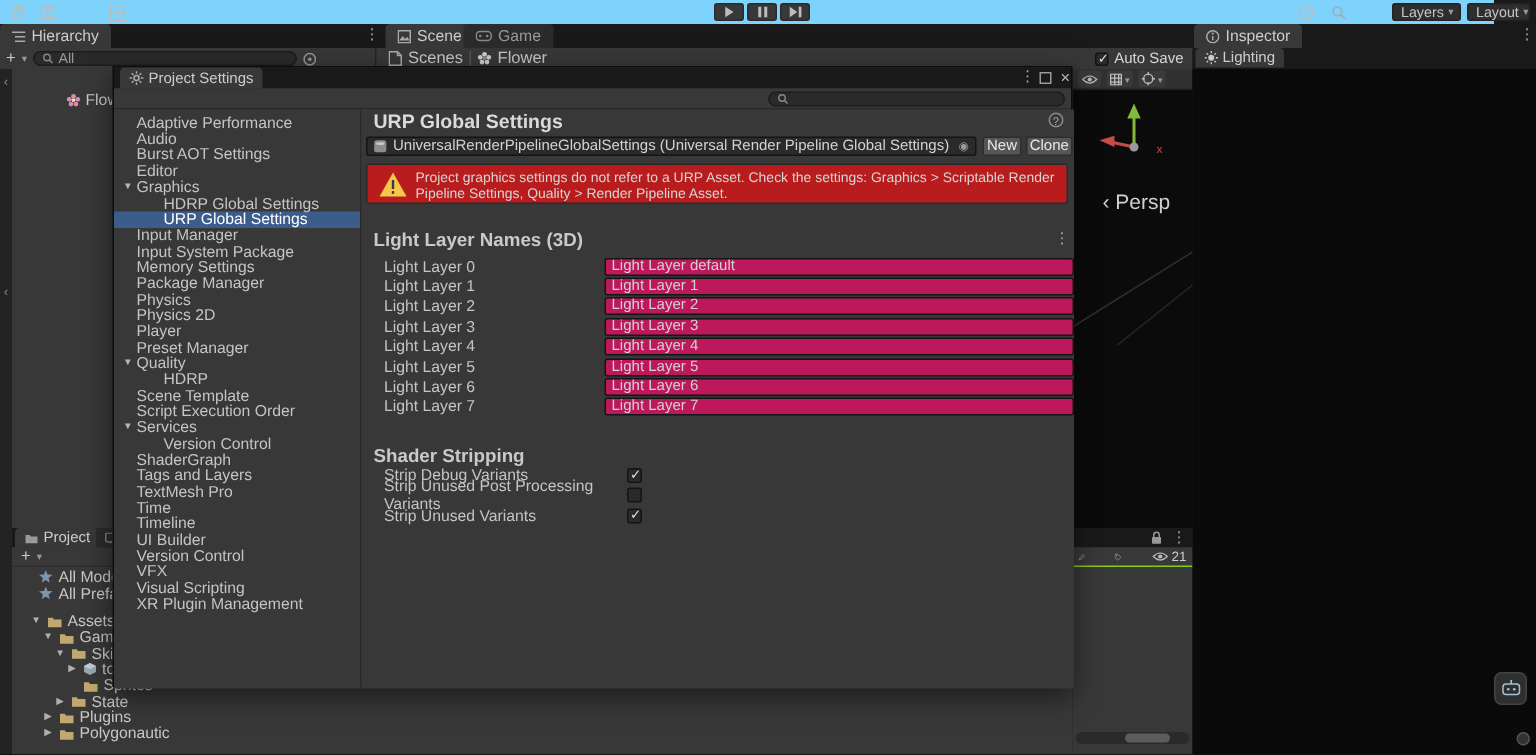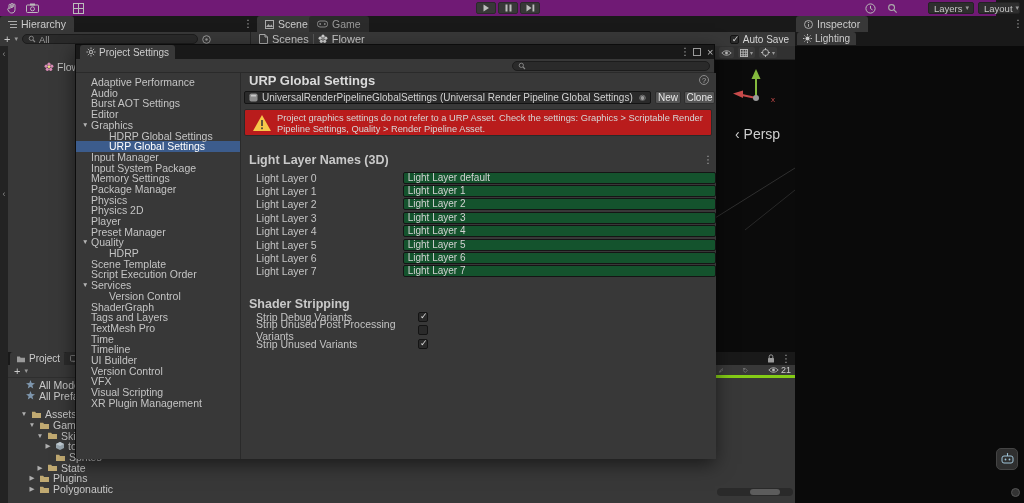--- a/index.html
+++ b/index.html
@@ -31,42 +31,42 @@
   .pane-title{font-size:13px;font-weight:bold;color:#DADADA;}
   .section-title{font-size:12.5px;font-weight:bold;color:#C9C9C9;}
   .objfield{display:flex;align-items:center;gap:4px;background:#2A2A2A;border:1px solid #141414;border-radius:2px;padding:0 4px;cursor:pointer;}
   .objtext{font-size:10px;color:#D2D2D2;white-space:nowrap;overflow:hidden;text-overflow:ellipsis;flex:1;}
   .picker{font-size:8px;color:#999;flex:none;}
   .ubtn{display:flex;align-items:center;justify-content:center;background:#555;border:1px solid #2E2E2E;border-radius:2px;font-size:10px;color:#E8E8E8;cursor:pointer;}
   .warnbox{background:#b91c1c;border:1px solid #2A2A2A;border-radius:2px;}
   .warntext{position:absolute;left:32px;right:8px;top:3px;font-size:9.3px;line-height:10.5px;color:#D6D6D6;}
   .lrow{height:13.4px;display:flex;align-items:center;padding-left:15px;}
   .llabel{width:162px;font-size:10.5px;color:#C4C4C4;}
-  .tfield{width:345px;height:12px;background:#14532d;border:1px solid #151515;border-radius:2px;font-size:10px;line-height:10px;padding:0 4px;color:#D2D2D2;white-space:nowrap;overflow:hidden;display:flex;align-items:flex-start;cursor:text;}
+  .tfield{width:345px;height:12px;background:#be185d;border:1px solid #151515;border-radius:2px;font-size:10px;line-height:10px;padding:0 4px;color:#D2D2D2;white-space:nowrap;overflow:hidden;display:flex;align-items:flex-start;cursor:text;}
   .srow{height:13.5px;display:flex;align-items:center;padding-left:15px;}
   .maxbox{display:inline-block;width:8px;height:8px;border:1px solid #9A9A9A;cursor:pointer;}
   .helpcircle{width:10px;height:10px;border:1px solid #8A8A8A;border-radius:50%;font-size:7.5px;color:#AAA;display:flex;align-items:center;justify-content:center;}
   
   .hrow{height:13px;padding-left:36px;display:flex;gap:3px;align-items:center;font-size:10.5px;white-space:nowrap;cursor:pointer;}
   .frow{height:11px;padding-left:18px;display:flex;gap:4px;align-items:center;font-size:10.5px;cursor:pointer;}
   .trow{height:10.7px;display:flex;align-items:center;gap:3px;font-size:10.5px;line-height:10px;white-space:nowrap;cursor:pointer;}
   .tarrow{width:8px;font-size:6.5px;color:#AFAFAF;text-align:center;flex:none;}
   .tind0{padding-left:12px;}.tind1{padding-left:20px;}.tind2{padding-left:28px;}.tind3{padding-left:36px;}
   .trow .svg-mesh{display:none;}
   .trow.icon-mesh .svg-mesh{display:inline;}
   .stripbtn{width:8px;height:12px;font-size:9px;color:#888;text-align:center;line-height:12px;cursor:pointer;}
   .scroll-track{background:#2A2A2A;border-radius:4px;}
   .scroll-handle{position:absolute;background:#5C5C5C;border-radius:3px;cursor:grab;}
 </style>
 </head>
 <body>
 
 <div id="stage">
 
-  <div class="abs" style="left:0;top:0;width:996px;height:16px;background:#701a75">
+  <div class="abs" style="left:0;top:0;width:996px;height:16px;background:#7dd3fc">
     <div class="tbtn abs" style="left:4px;top:2px">
       <svg width="12" height="11" viewBox="0 0 12 11">
           <path d="M3 5 V2.2 a1 1 0 0 1 2 0 V4 M5 4 V1.4 a1 1 0 0 1 2 0 V4 M7 4 V2 a1 1 0 0 1 2 0 v4.5 c0 2.3-1.3 3.5-3.2 3.5 C3.5 10 3 8.6 2 7 c-.7-1-.1-2 1-1.6Z" fill="none" stroke="#BBB" stroke-width="1"></path>
         </svg>
     </div>
     <div class="tbtn abs" style="left:24px;top:2px">
       <svg width="13" height="10" viewBox="0 0 13 10">
           <rect x="0.5" y="2" width="12" height="7.5" rx="1" fill="none" stroke="#BBB"></rect>
           <circle cx="6.5" cy="5.8" r="2" fill="none" stroke="#BBB"></circle>
           <rect x="4" y="0.5" width="5" height="2" fill="#BBB"></rect>
@@ -289,21 +289,21 @@
   </div>
 
   <div class="abs" style="left:715px;top:352px;width:80px;height:151px;background:#383838">
     <div class="abs" style="left:0;top:0;width:80px;height:13px;background:#191919;display:flex;align-items:center;justify-content:flex-end;gap:6px;padding:0 4px">
       <svg width="8" height="9" viewBox="0 0 8 9">
           <rect x="1" y="4" width="6" height="4.5" rx="0.5" fill="#999"></rect>
           <path d="M2.2 4 V2.6 a1.8 1.8 0 0 1 3.6 0 V4" fill="none" stroke="#999"></path>
         </svg>
       <span class="kebab">⋮</span>
     </div>
-    <div class="abs" style="left:0;top:13px;width:80px;height:13px;background:#383838;border-bottom:3px solid #84cc16;display:flex;align-items:center;gap:20px;padding:0 4px">
+    <div class="abs" style="left:0;top:13px;width:80px;height:13px;background:#383838;border-bottom:1px solid #84cc16;display:flex;align-items:center;gap:20px;padding:0 4px">
       <svg width="9" height="9" viewBox="0 0 10 10">
           <path d="M1 9 L2.5 5.5 L7 1 L9 3 L4.5 7.5 Z" fill="none" stroke="#AAA"></path>
         </svg>
       <svg width="9" height="9" viewBox="0 0 10 10">
           <path d="M0.5 0.5 H5 L9.5 5 L5 9.5 L0.5 5 Z" fill="none" stroke="#AAA"></path>
           <circle cx="3" cy="3" r="0.9" fill="#AAA"></circle>
         </svg>
       <div style="display:flex;align-items:center;gap:2px;margin-left:auto">
         <svg width="11" height="8" viewBox="0 0 14 10">
             <path d="M1 5 Q7 -1 13 5 Q7 11 1 5 Z" fill="none" stroke="#BBB"></path>

